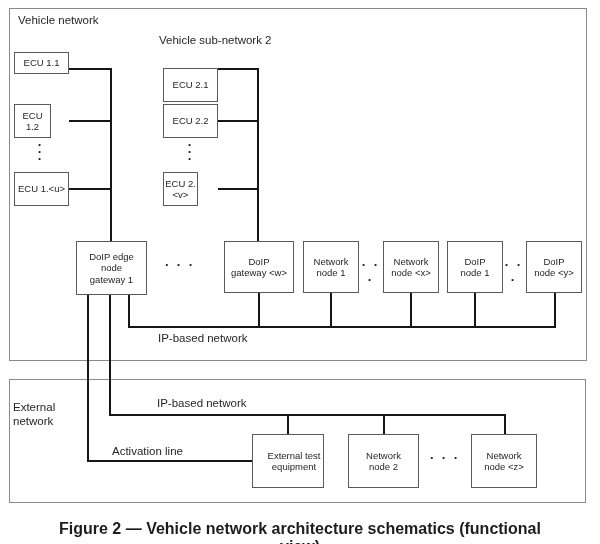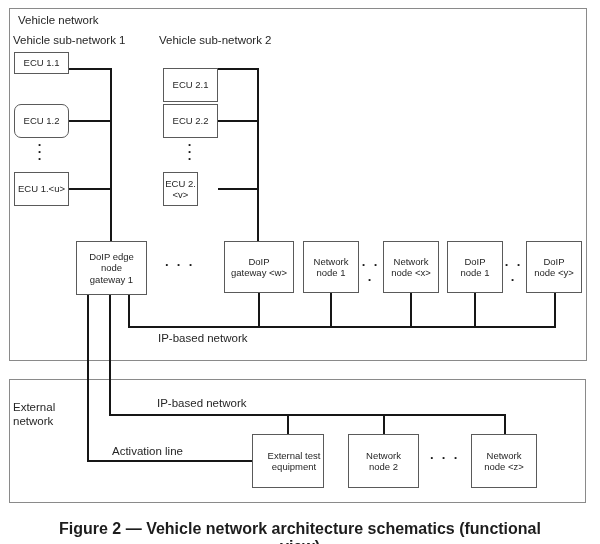--- a/index.html
+++ b/index.html
@@ -34,25 +34,24 @@
     font-size:14px;color:#c3c3c3;z-index:4;
   }
 </style>
 </head>
 <body>
 
 <div class="canvas">
 
   <div class="outer" style="left:9px;top:8px;width:578px;height:353px;"></div>
   <div class="lbl" style="left:18px;top:13px;">Vehicle network</div>
-  <div class="lbl" style="left:13px;top:33px;">Vehicle sub-network 1</div>
   <div class="lbl" style="left:159px;top:33px;">Vehicle sub-network 2</div>
 
   <div class="node" style="left:14px;top:52px;width:55px;height:22px;">ECU 1.1</div>
-  <div class="node" style="left:14px;top:104px;width:55px;height:34px;border-radius:7px;">ECU 1.2</div>
+  <div class="node" style="left:14px;top:104px;width:37px;height:34px;">ECU 1.2</div>
   <div class="dots-v" style="left:32px;top:141px;width:16px;">·
 ·
 ·</div>
   <div class="node" style="left:14px;top:172px;width:55px;height:34px;">ECU 1.&lt;u&gt;</div>
 
   <div class="node" style="left:163px;top:68px;width:55px;height:34px;">ECU 2.1</div>
   <div class="node" style="left:163px;top:104px;width:55px;height:34px;">ECU 2.2</div>
   <div class="dots-v" style="left:182px;top:141px;width:16px;">·
 ·
 ·</div>

